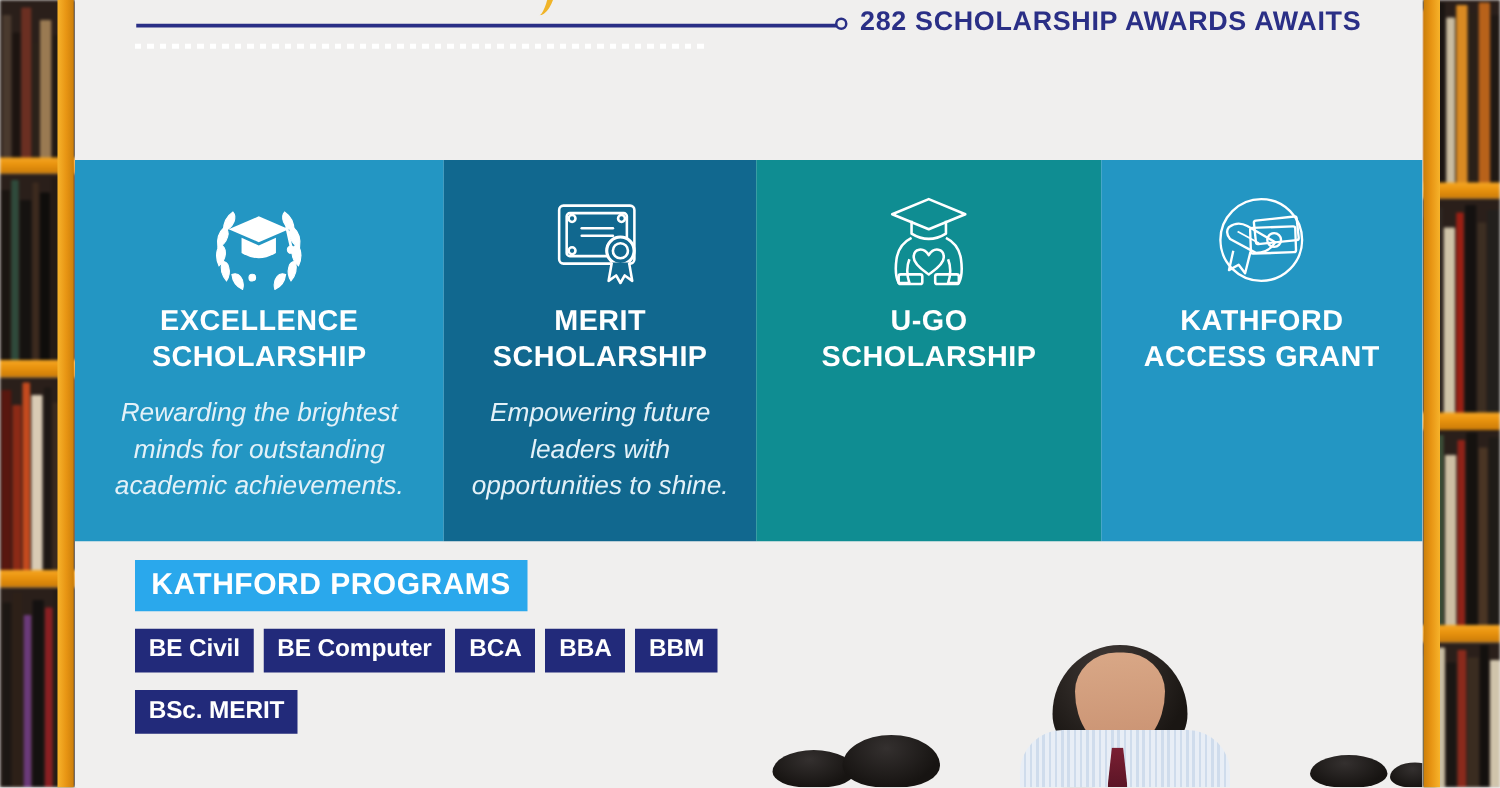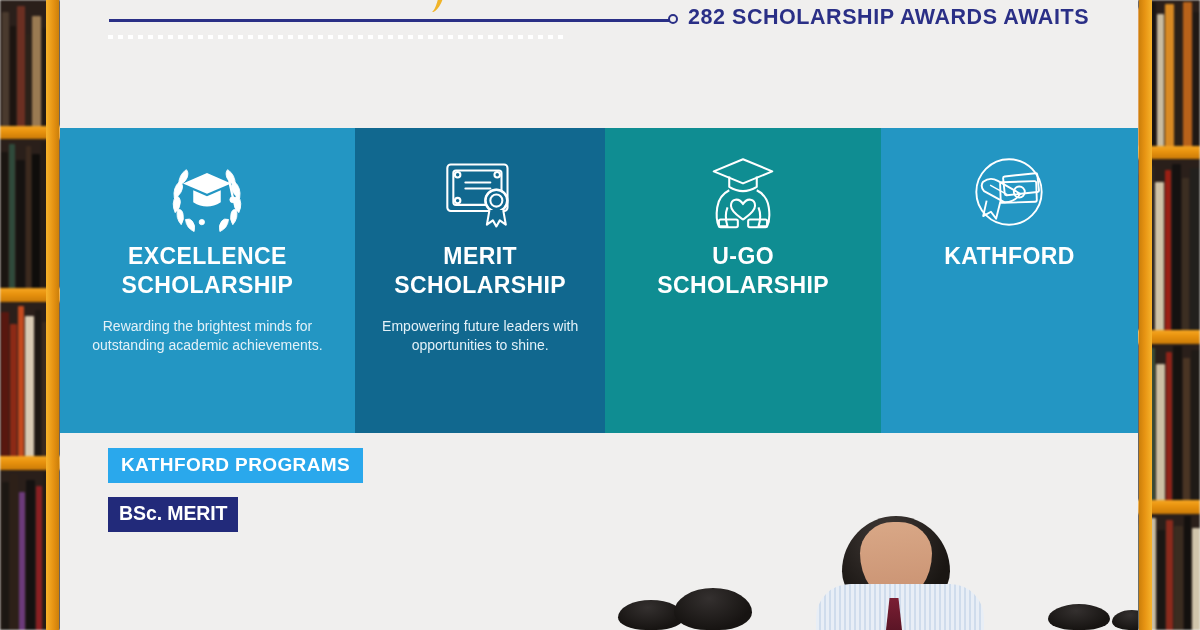--- a/index.html
+++ b/index.html
@@ -88,29 +88,29 @@
     display:flex; flex-direction:column; align-items:center;
     padding-top:24px; text-align:center;
   }
   .card-icon { width:86px; height:80px; margin-bottom:10px; }
   .card-icon svg { width:100%; height:100%; display:block; }
   .card-title {
     font-size:23px; font-weight:800; color:#ffffff;
     letter-spacing:0.4px; line-height:1.28; margin-bottom:16px;
   }
   .card-desc {
-    font-size:14px; color:#e3f1f8;
+    font-size:21px; font-style:italic; color:#e3f1f8;
     line-height:1.38; max-width:86%;
   }
 
   
   .programs { position:absolute; top:448px; left:48px; width:760px; z-index:7; }
   .prog-badge {
     display:inline-block; background:#2aa8ec; color:#ffffff;
-    font-size:19px; font-weight:800; letter-spacing:0.4px;
+    font-size:24px; font-weight:800; letter-spacing:0.4px;
     padding:6px 13px 7px 13px;
   }
   .prog-row { margin-top:14px; display:flex; gap:8px; flex-wrap:nowrap; }
   .prog-tag {
     background:#222a7a; color:#ffffff;
     font-size:19.5px; font-weight:700; letter-spacing:-0.1px;
     padding:5px 11px 7px 11px; white-space:nowrap;
   }
 
   
@@ -327,20 +327,21 @@
           <rect x="44" y="26" width="40" height="22" rx="2" transform="rotate(-6 64 37)"></rect>
           <rect x="40" y="34" width="42" height="24" rx="2" transform="rotate(-2 61 46)"></rect>
           <circle cx="62" cy="46" r="6.4"></circle>
           <path d="M20 34 q8 -6 17 -1 l26 15 q-6 10 -18 10 l-24 -13 q-5 -6 -1 -11z" stroke-linejoin="round"></path>
           <path d="M24 56 l-4 18 l9 -5 l6 8 l5 -20" stroke-linejoin="round"></path>
           <line x1="28" y1="38" x2="48" y2="49" stroke-width="1.6"></line>
         </svg>
       </div>
       <div class="card-title">
         <span>KATHFORD</span><br>
+        <span>ACCESS GRANT</span>
       </div>
     </div>
   </div>
 
   <div class="students">
     <div class="head" style="left:40px;  width:66px; height:30px;"></div>
     <div class="head" style="left:96px;  width:78px; height:42px;"></div>
     <div class="head" style="left:248px; width:72px; height:34px;"></div>
     <div class="head" style="left:470px; width:62px; height:26px;"></div>
     <div class="head" style="left:534px; width:40px; height:20px;"></div>
@@ -349,19 +350,26 @@
       <div class="girl-hair"></div>
       <div class="girl-face"></div>
       <div class="girl-shirt"></div>
       <div class="girl-tie"></div>
     </div>
   </div>
 
   <div class="programs">
     <div class="prog-badge">KATHFORD PROGRAMS</div>
 
+    <div class="prog-row">
+      <div class="prog-tag">BE Civil</div>
+      <div class="prog-tag">BE Computer</div>
+      <div class="prog-tag">BCA</div>
+      <div class="prog-tag">BBA</div>
+      <div class="prog-tag">BBM</div>
+    </div>
 
     <div class="prog-row">
       <div class="prog-tag">BSc. MERIT</div>
     </div>
   </div>
 
 </div>
 
 </body></html>

